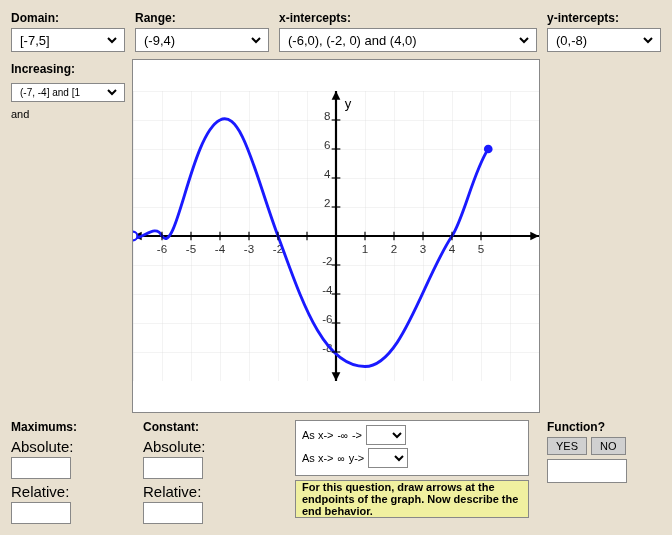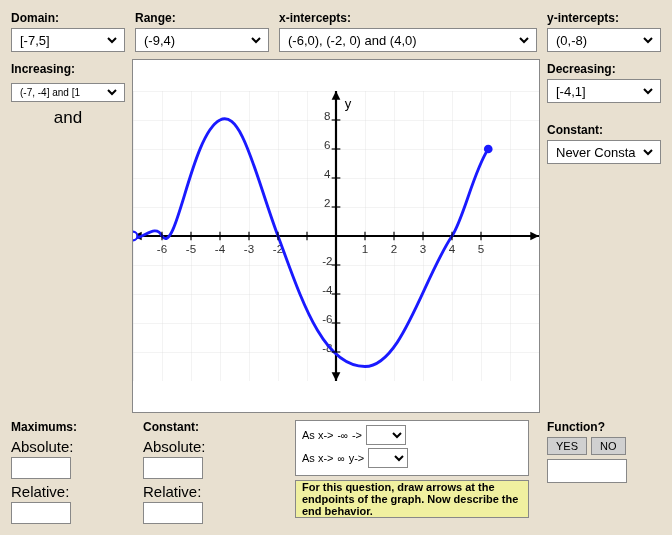--- a/index.html
+++ b/index.html
@@ -231,21 +231,21 @@
 
   <div class="middle-row">
 
     <div class="left-col section-cell">
       <div class="section-label">Increasing:</div>
       <div class="increasing-dropdown">
         <select>
           <option>(-7, -4] and [1</option>
         </select>
       </div>
-      <div style="font-size:17px; margin-top:2px;text-align:center;">and</div>
+      <div style="font-size:11px; margin-top:2px;">and</div>
     </div>
 
     <div class="graph-area">
       <svg class="graph-svg" viewBox="0 0 280 200" xmlns="http://www.w3.org/2000/svg">
 
         <defs>
           <pattern id="grid" width="20" height="20" patternUnits="userSpaceOnUse">
             <path d="M 20 0 L 0 0 0 20" fill="none" stroke="#ddd" stroke-width="0.5"></path>
           </pattern>
         </defs>
@@ -304,38 +304,20 @@
         <line x1="137" y1="40" x2="143" y2="40" stroke="#000" stroke-width="0.8"></line>
         <line x1="137" y1="60" x2="143" y2="60" stroke="#000" stroke-width="0.8"></line>
         <line x1="137" y1="80" x2="143" y2="80" stroke="#000" stroke-width="0.8"></line>
         <line x1="137" y1="120" x2="143" y2="120" stroke="#000" stroke-width="0.8"></line>
         <line x1="137" y1="140" x2="143" y2="140" stroke="#000" stroke-width="0.8"></line>
         <line x1="137" y1="160" x2="143" y2="160" stroke="#000" stroke-width="0.8"></line>
         <line x1="137" y1="180" x2="143" y2="180" stroke="#000" stroke-width="0.8"></line>
       </svg>
     </div>
 
-    <div class="right-col section-cell">
-      <div>
-        <div class="section-label">Decreasing:</div>
-        <div class="dropdown-box">
-          <select>
-            <option>[-4,1]</option>
-          </select>
-        </div>
-      </div>
-      <div style="margin-top: 16px;">
-        <div class="section-label">Constant:</div>
-        <div class="dropdown-box">
-          <select>
-            <option>Never Consta</option>
-          </select>
-        </div>
-      </div>
-    </div>
   </div>
 
   <div class="bottom-row">
 
     <div class="section-cell">
       <div class="section-label">Maximums:</div>
       <div class="sub-section">
         <div class="sub-label">Absolute:</div>
         <div style="display:flex; gap:4px;">
           <div class="small-input"></div>

